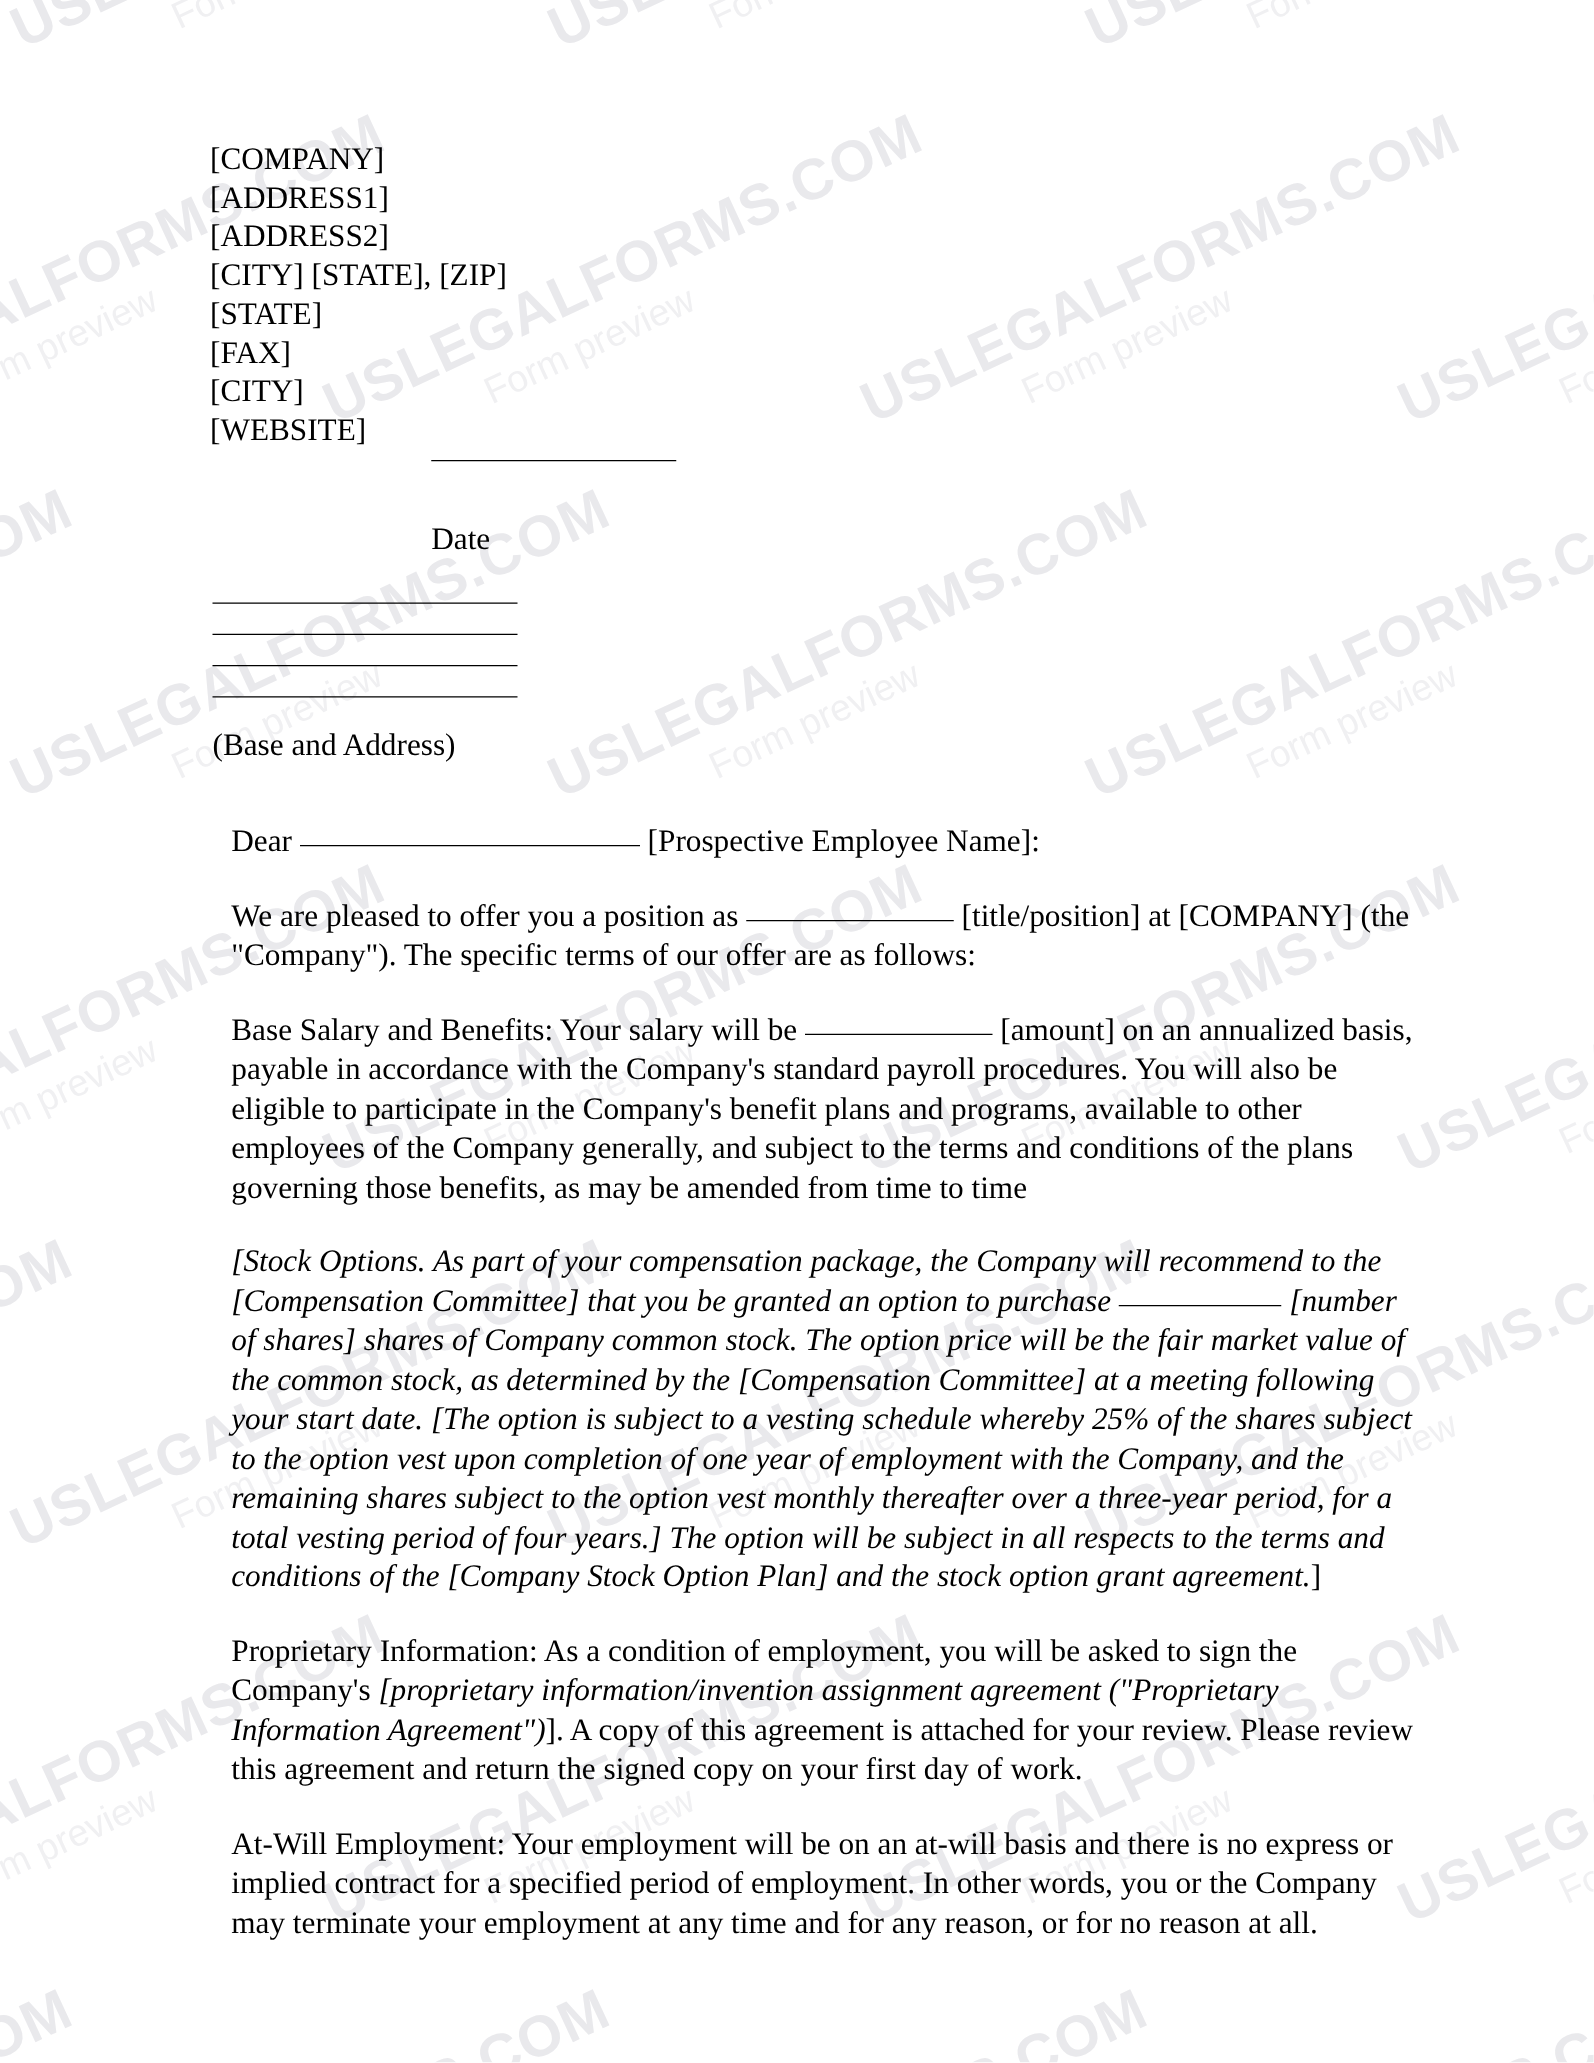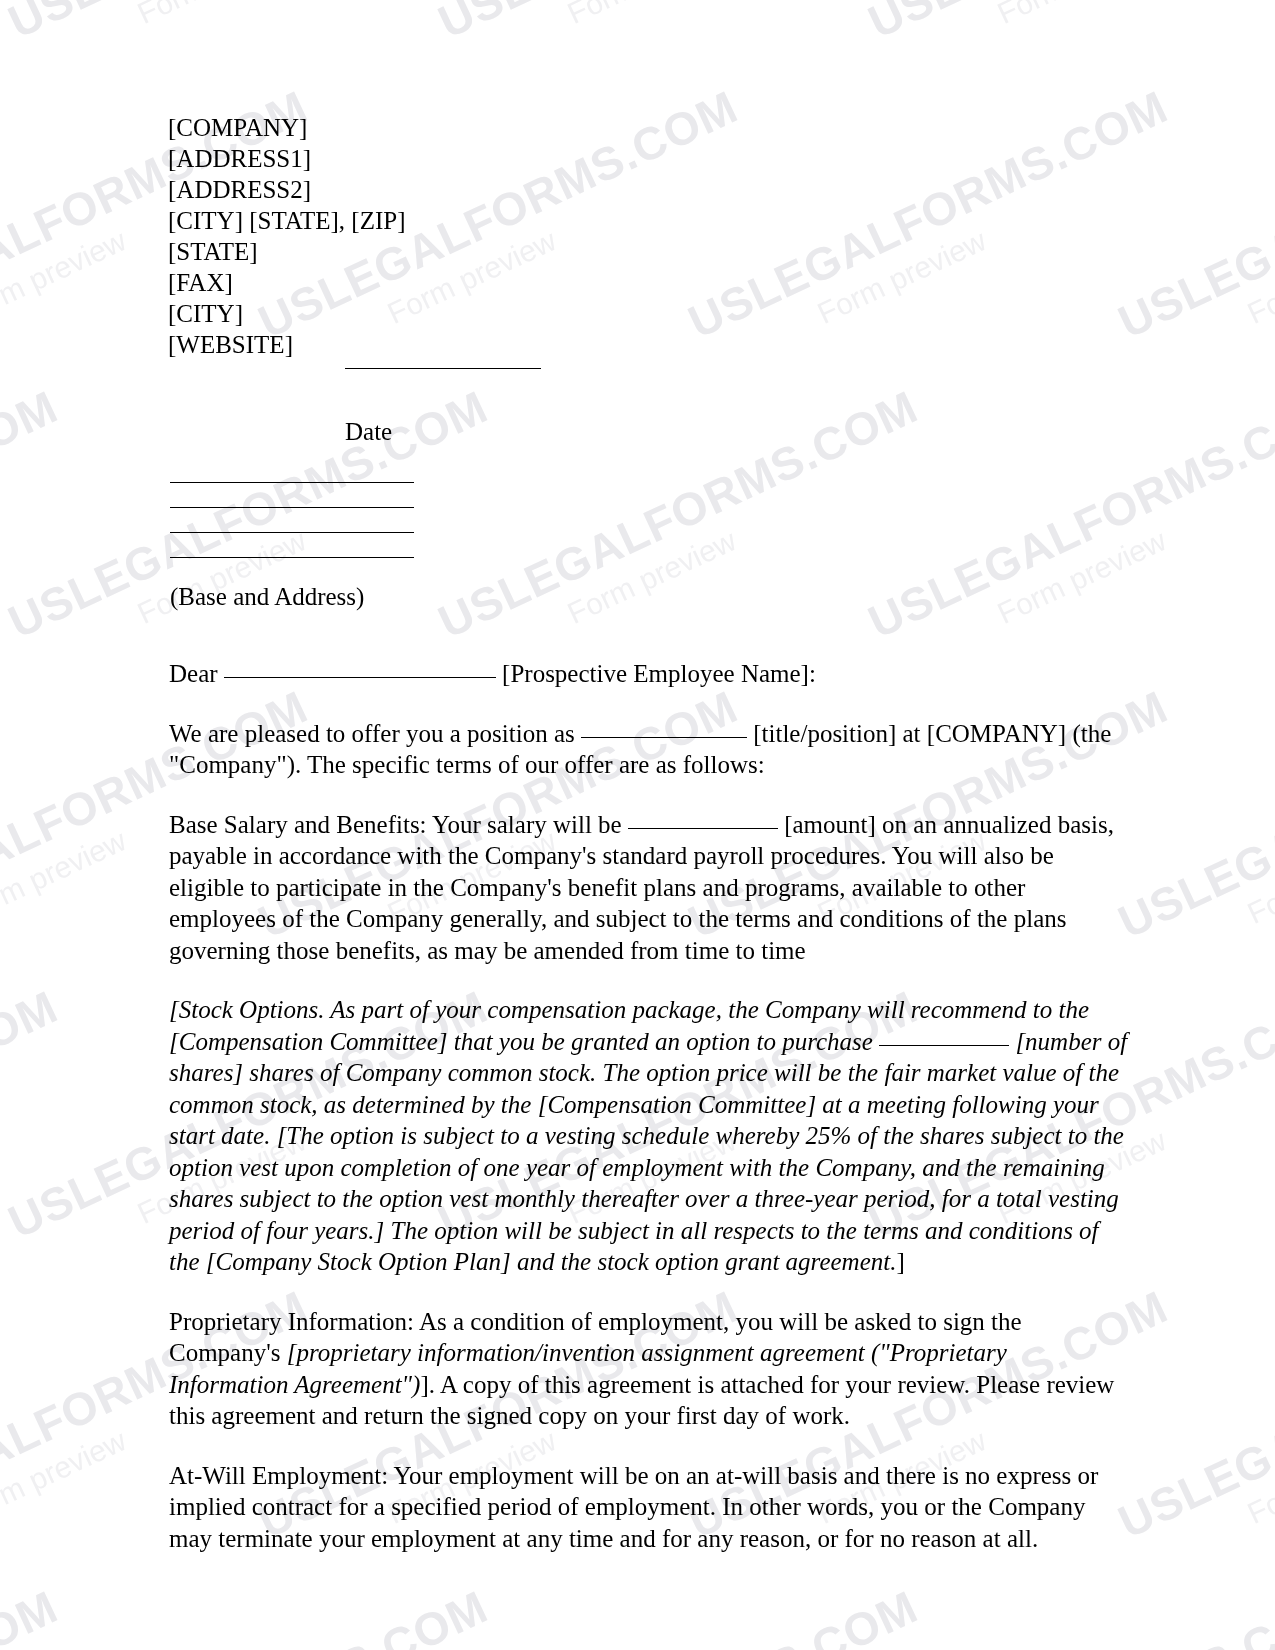--- a/index.html
+++ b/index.html
@@ -101,21 +101,21 @@
   .body-block {
     position: absolute;
     left: 169px;
     top: 658px;
     width: 962px;
     font-size: 25px;
     line-height: 31.5px;
     text-align: left;
   }
   .body-block p {
-    margin: 0 0 28px 0;
+    margin: 0 0 28px 16px;
   }
   .ital { font-style: italic; }
   .blank-line {
     display: inline-block;
     border-bottom: 1.5px solid #000;
     vertical-align: baseline;
     position: relative;
     top: -4px;
   }
   .bl-dear { width: 272px; }

